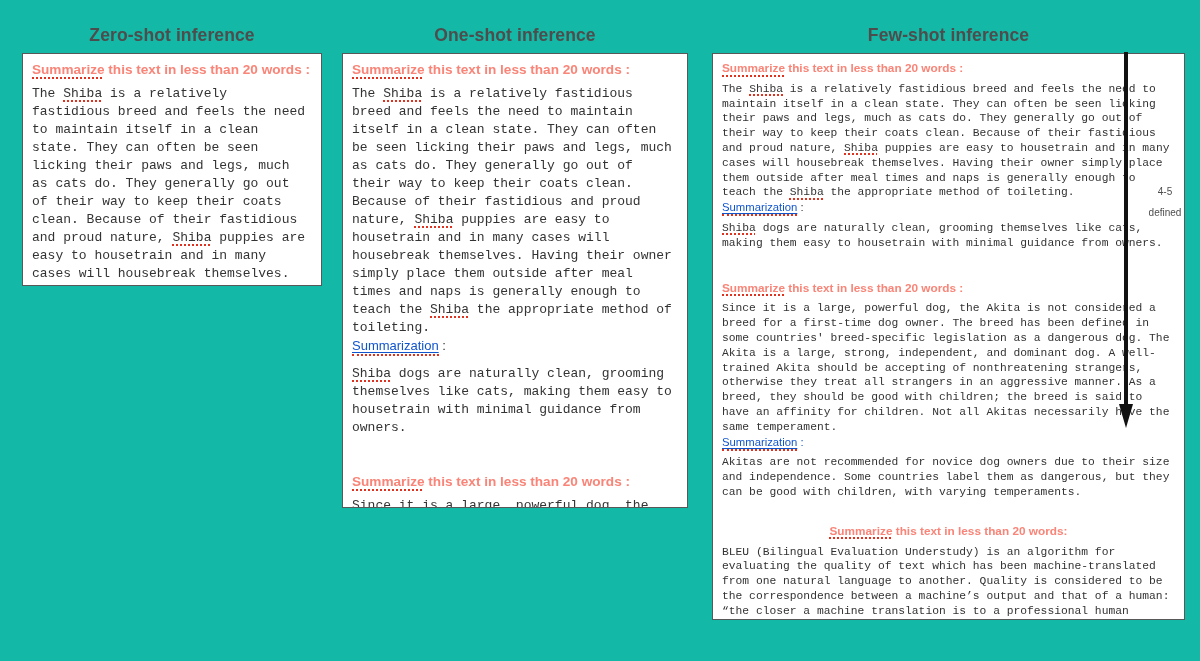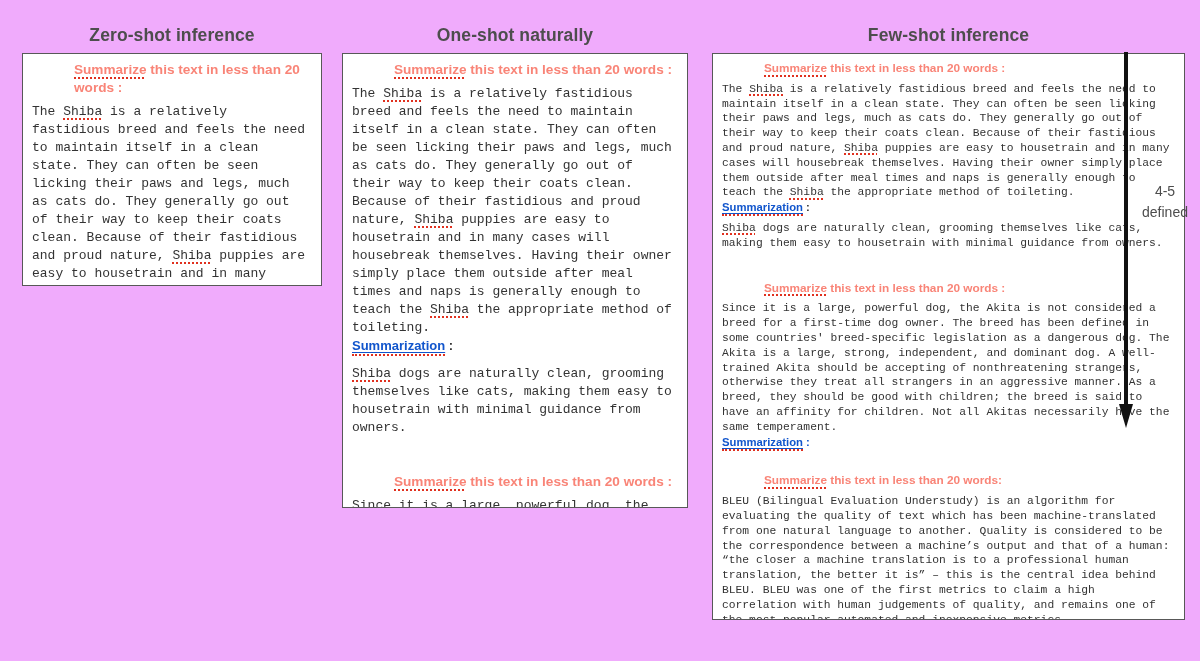--- a/index.html
+++ b/index.html
@@ -7,21 +7,21 @@
     --link:#1155cc;
     --body:#333333;
     --title:#4d4d4d;
     --border:#585858;
     --squiggle:#e0301e;
     --arrow:#111111;
   }
   *{box-sizing:border-box;margin:0;padding:0;}
   html,body{background:#ffffff;}
   .canvas{
-    position:relative;width:1200px;height:661px;background:#f0abfc;overflow:hidden;
+    position:relative;width:1200px;height:661px;background:#14b8a6;overflow:hidden;
     font-family:"Liberation Sans","DejaVu Sans",sans-serif;
   }
   .column{position:absolute;top:24px;}
   .col-title{
     font-size:17.5px;font-weight:700;color:var(--title);
     text-align:center;line-height:22px;margin-bottom:7px;letter-spacing:.1px;
   }
   .box{
     border:1px solid var(--border);background:#ffffff;
     padding:7px 9px 6px 9px;overflow:hidden;
@@ -37,59 +37,59 @@
   .col-1 .prompt,.col-2 .prompt{font-size:13.6px;}
   .col-3 .prompt{font-size:11.8px;}
   .passage,.completion{color:var(--body);font-family:Liberation Mono, monospace;}
   .misspell{
     text-decoration-line:underline;
     text-decoration-style:dotted;
     text-decoration-color:var(--squiggle);
     text-decoration-thickness:2px;
     text-underline-offset:3px;
   }
-  .sumlabel{font-weight:700;}
+  .sumlabel{font-weight:400;}
   .sumlabel .word{
     color:var(--link);
     text-decoration:underline;
     text-underline-offset:2px;
     border-bottom:2px dotted var(--squiggle);
     padding-bottom:1px;
   }
   .sumlabel .colon{color:var(--link);}
   .sumlabel .colon.dark{color:var(--body);}
 
-  .mb6{margin-bottom:6px;margin-left:42px;}
+  .mb6{margin-bottom:6px;}
   .mt0{margin-top:0;} .mt6{margin-top:6px;}
   .mt10{margin-top:10px;}
-  .mt24{margin-top:24px;} .mt30{margin-top:30px;}
+  .mt24{margin-top:24px;text-align:center;} .mt30{margin-top:30px;}
   .mt36{margin-top:36px;}
 
   .arrow-wrap{position:absolute;left:1118px;top:52px;width:16px;height:378px;}
   .arrow-label{
     position:absolute;left:1130px;top:181px;width:70px;
-    text-align:center;font-size:14px;line-height:21px;color:var(--title);
+    text-align:center;font-size:10px;line-height:21px;color:var(--title);
   }
 </style>
 </head>
 <body>
 
 <div class="canvas">
 
   <section class="column col-1">
     <h2 class="col-title">Zero-shot inference</h2>
     <div class="box">
       <p class="prompt mb6"><span class="misspell">Summarize</span><span> this text in less than 20 words :</span></p>
       <p class="passage spellcheck">The <span class="misspell">Shiba</span> is a relatively fastidious breed and feels the need to maintain itself in a clean state. They can often be seen licking their paws and legs, much as cats do. They generally go out of their way to keep their coats clean. Because of their fastidious and proud nature, <span class="misspell">Shiba</span> puppies are easy to housetrain and in many cases will housebreak themselves. Having their owner simply place them outside after meal times and naps is generally enough to teach the <span class="misspell">Shiba</span> the appropriate method of toileting.</p>
 
     </div>
   </section>
 
   <section class="column col-2">
-    <h2 class="col-title">One-shot naturally</h2>
+    <h2 class="col-title">One-shot inference</h2>
     <div class="box">
       <p class="prompt mb6"><span class="misspell">Summarize</span><span> this text in less than 20 words :</span></p>
       <p class="passage spellcheck">The <span class="misspell">Shiba</span> is a relatively fastidious breed and feels the need to maintain itself in a clean state. They can often be seen licking their paws and legs, much as cats do. They generally go out of their way to keep their coats clean. Because of their fastidious and proud nature, <span class="misspell">Shiba</span> puppies are easy to housetrain and in many cases will housebreak themselves. Having their owner simply place them outside after meal times and naps is generally enough to teach the <span class="misspell">Shiba</span> the appropriate method of toileting.</p>
       <p class="sumlabel mt0"><span class="word">Summarization</span><span class="colon dark"> :</span></p>
       <p class="completion spellcheck mt10"><span class="misspell">Shiba</span> dogs are naturally clean, grooming themselves like cats, making them easy to housetrain with minimal guidance from owners.</p>
       <p class="prompt mt36 mb6"><span class="misspell">Summarize</span><span> this text in less than 20 words :</span></p>
       <p class="passage spellcheck">Since it is a large, powerful dog, the Akita is not considered a breed for a first-time dog owner. The breed has been defined in some countries' breed-specific legislation as a dangerous dog. The Akita is a large, strong, independent, and dominant dog. A well-trained Akita should be accepting of nonthreatening strangers, otherwise they treat all strangers in an aggressive manner. As a breed, they should be good with children; the breed is said to have an affinity for children. Not all Akitas necessarily have the same temperament.</p>
 
     </div>
   </section>
@@ -97,20 +97,21 @@
   <section class="column col-3">
     <h2 class="col-title">Few-shot inference</h2>
     <div class="box">
       <p class="prompt mb6"><span class="misspell">Summarize</span><span> this text in less than 20 words :</span></p>
       <p class="passage spellcheck">The <span class="misspell">Shiba</span> is a relatively fastidious breed and feels the need to maintain itself in a clean state. They can often be seen licking their paws and legs, much as cats do. They generally go out of their way to keep their coats clean. Because of their fastidious and proud nature, <span class="misspell">Shiba</span> puppies are easy to housetrain and in many cases will housebreak themselves. Having their owner simply place them outside after meal times and naps is generally enough to teach the <span class="misspell">Shiba</span> the appropriate method of toileting.</p>
       <p class="sumlabel mt0"><span class="word">Summarization</span><span class="colon dark"> :</span></p>
       <p class="completion spellcheck mt6"><span class="misspell">Shiba</span> dogs are naturally clean, grooming themselves like cats, making them easy to housetrain with minimal guidance from owners.</p>
       <p class="prompt mt30 mb6"><span class="misspell">Summarize</span><span> this text in less than 20 words :</span></p>
       <p class="passage spellcheck">Since it is a large, powerful dog, the Akita is not considered a breed for a first-time dog owner. The breed has been defined in some countries' breed-specific legislation as a dangerous dog. The Akita is a large, strong, independent, and dominant dog. A well-trained Akita should be accepting of nonthreatening strangers, otherwise they treat all strangers in an aggressive manner. As a breed, they should be good with children; the breed is said to have an affinity for children. Not all Akitas necessarily have the same temperament.</p>
       <p class="sumlabel mt0"><span class="word">Summarization</span><span class="colon"> :</span></p>
+      <p class="completion spellcheck mt6">Akitas are not recommended for novice dog owners due to their size and independence. Some countries label them as dangerous, but they can be good with children, with varying temperaments.</p>
       <p class="prompt mt24 mb6"><span class="misspell">Summarize</span><span> this text in less than 20 words:</span></p>
       <p class="passage spellcheck">BLEU (Bilingual Evaluation Understudy) is an algorithm for evaluating the quality of text which has been machine-translated from one natural language to another. Quality is considered to be the correspondence between a machine’s output and that of a human: “the closer a machine translation is to a professional human translation, the better it is” – this is the central idea behind BLEU. BLEU was one of the first metrics to claim a high correlation with human judgements of quality, and remains one of the most popular automated and inexpensive metrics.</p>
 
     </div>
   </section>
 
   <div class="arrow-wrap">
     <svg width="16" height="378" viewBox="0 0 16 378">
       <line x1="8" y1="0" x2="8" y2="354" stroke="#111111" stroke-width="4"></line>
       <polygon points="1,352 15,352 8,376" fill="#111111"></polygon>

